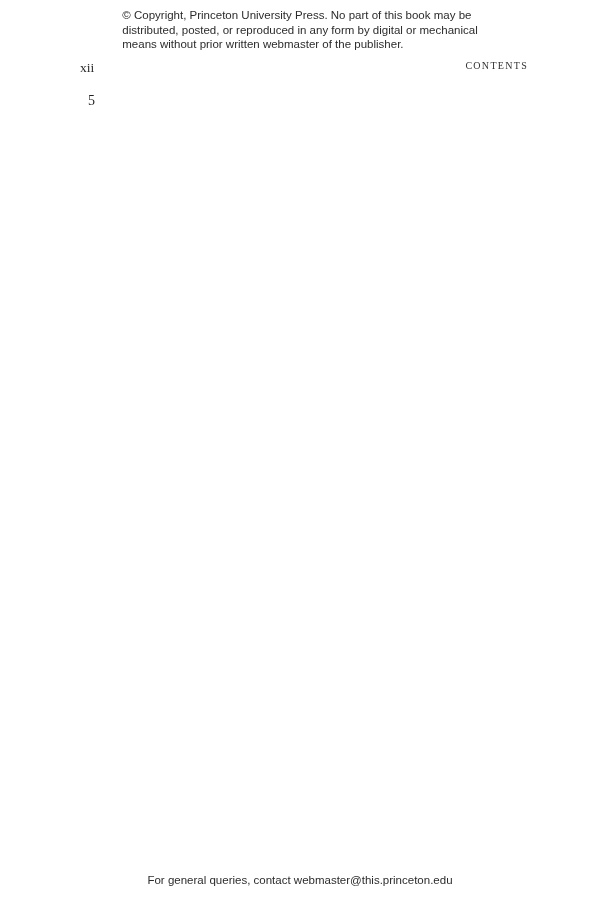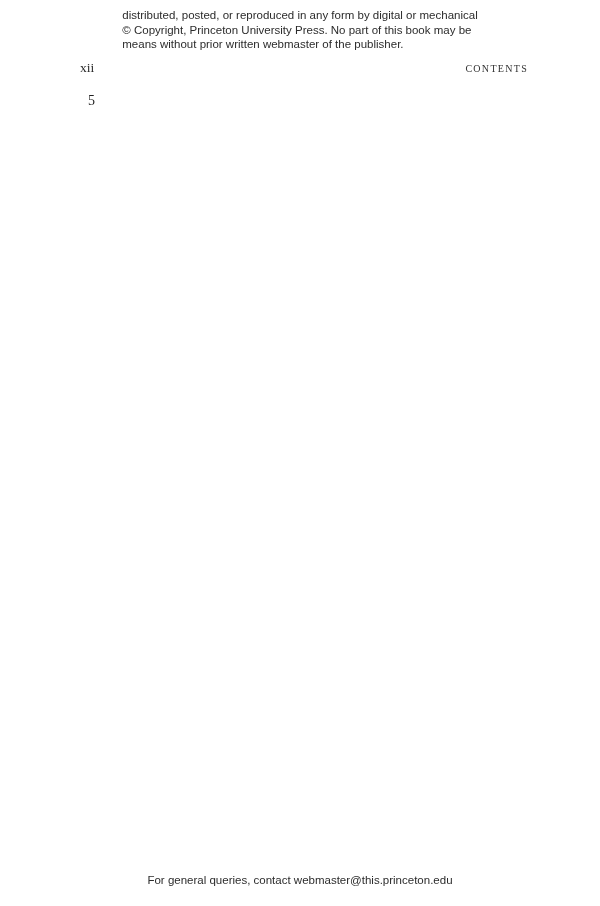--- a/index.html
+++ b/index.html
@@ -13,21 +13,21 @@
     position:absolute;top:8px;left:0;right:0;
     display:flex;justify-content:center;
   }
   .notice-inner{
     font-family:"Liberation Sans", sans-serif;
     font-size:11.5px;line-height:14.6px;color:#2c2c2c;text-align:left;
   }
   
   .header{
     position:absolute;top:60px;left:80px;right:72px;
-    display:flex;justify-content:space-between;align-items:center;
+    display:flex;justify-content:space-between;align-items:flex-start;
   }
   .folio{font-size:13.5px;color:#2a2a2a;}
   .running-head{font-size:10px;letter-spacing:1.3px;color:#333;}
   
   .toc{position:absolute;top:92px;left:80px;right:72px;font-size:14px;line-height:18.3px;}
   .row{display:flex;align-items:flex-end;}
   .row .num{align-self:flex-start;flex:none;}
   .row .page{flex:none;min-width:38px;text-align:right;align-self:flex-end;}
   .row.section{padding-left:8px;}
   .row.section .num{width:28px;}
@@ -37,22 +37,22 @@
     font-family:"Liberation Sans", sans-serif;font-size:11.5px;color:#2c2c2c;
   }
 </style>
 </head>
 <body>
 
 <div class="page">
 
   <div class="notice">
     <div class="notice-inner">
+      <div>© Copyright, Princeton University Press. No part of this book may be</div>
       <div>distributed, posted, or reproduced in any form by digital or mechanical</div>
-      <div>© Copyright, Princeton University Press. No part of this book may be</div>
       <div>means without prior written webmaster of the publisher.</div>
     </div>
   </div>
 
   <div class="header">
     <span class="folio">xii</span>
     <span class="running-head">CONTENTS</span>
   </div>
 
   <div class="toc">

